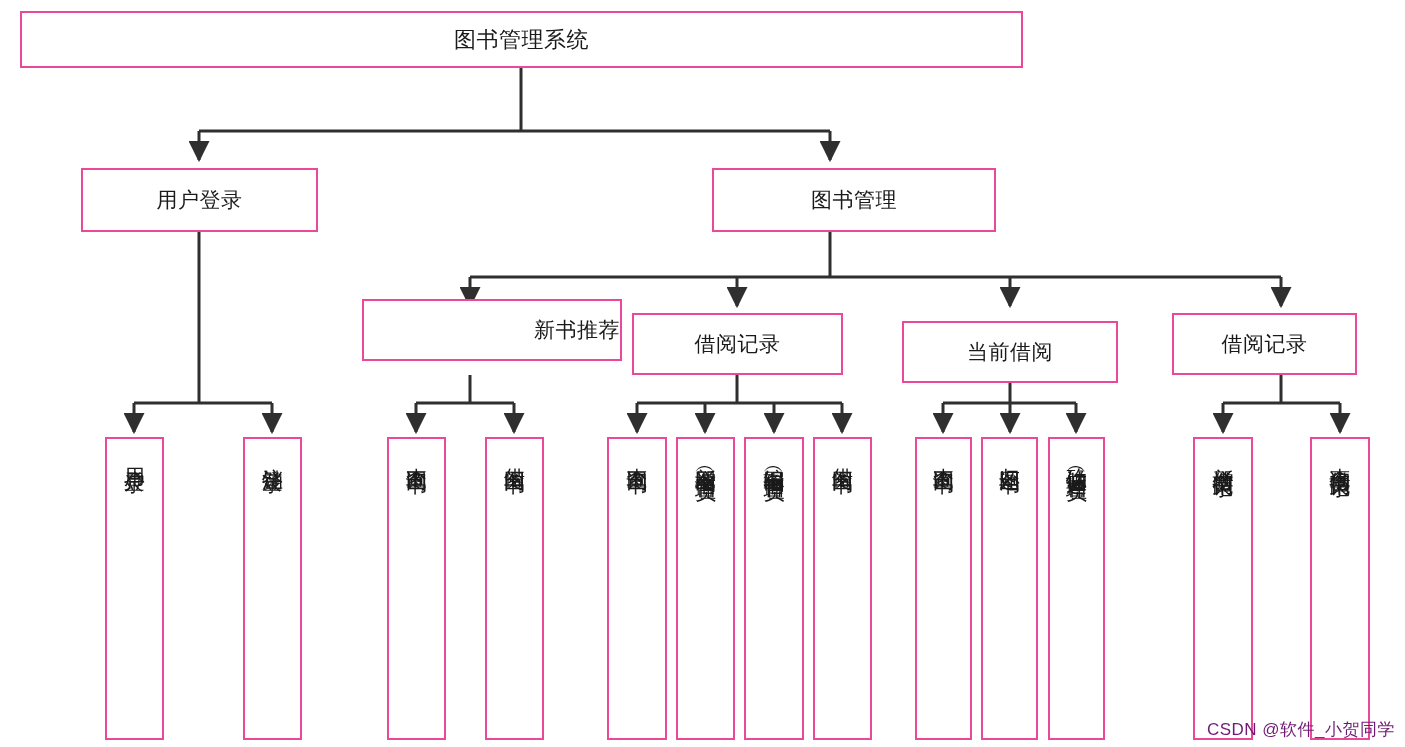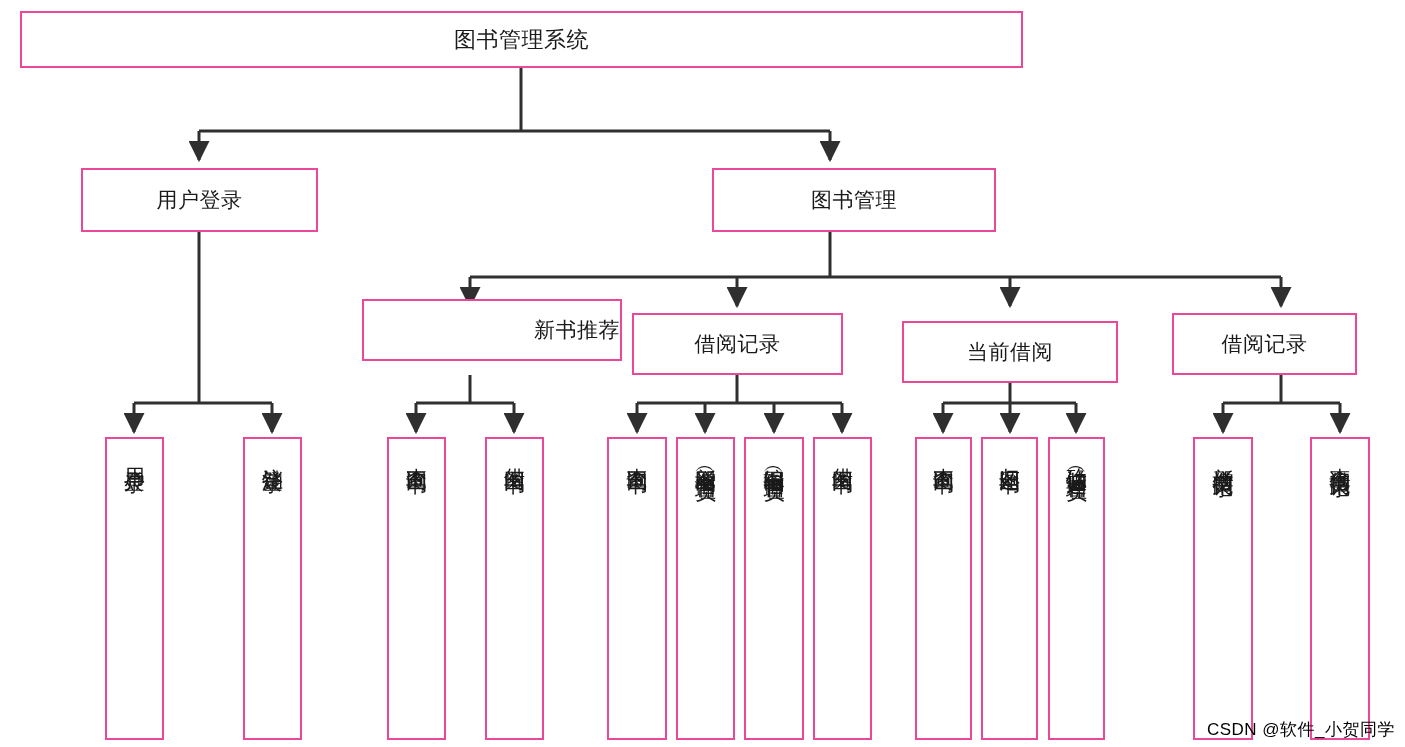--- a/index.html
+++ b/index.html
@@ -46,21 +46,21 @@
     line-height:1.05;
     letter-spacing:2px;
     white-space:nowrap;
   }
 
   #watermark{
     position:absolute;
     right:10px;
     bottom:6px;
     font-size:17px;
-    color:#000000;
+    color:#701a75;
     letter-spacing:0.5px;
     user-select:none;
   }
 </style>
 </head>
 <body>
 
 <div id="diagram">
 
   <svg id="svg-layer" viewBox="0 0 1405 747" xmlns="http://www.w3.org/2000/svg">

